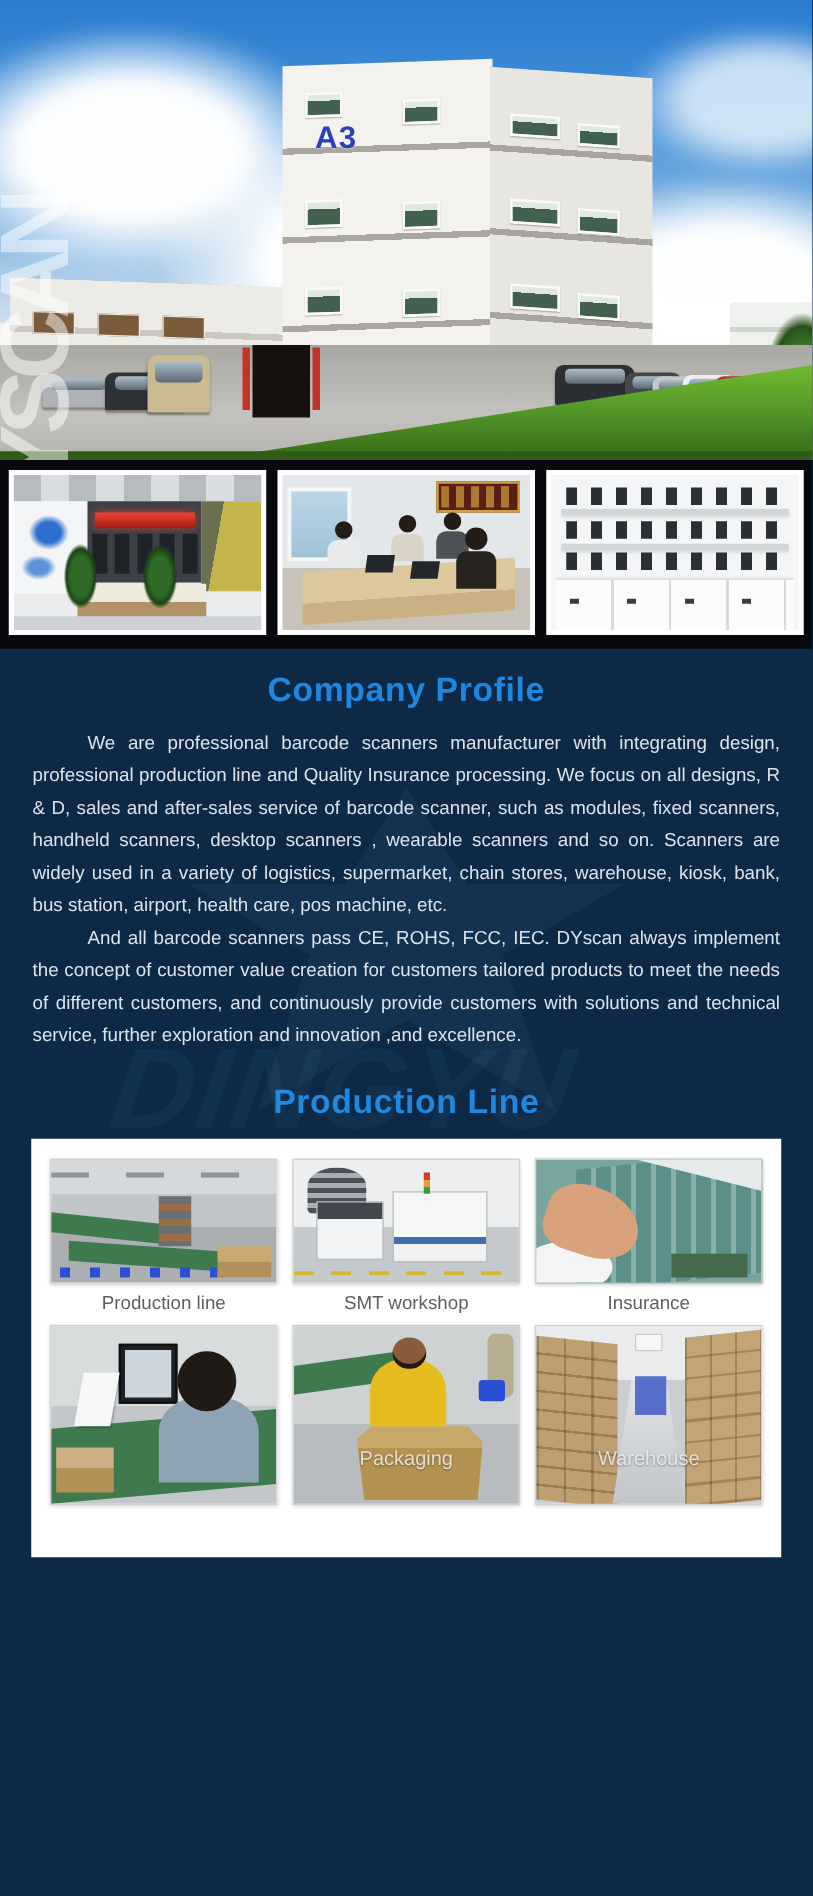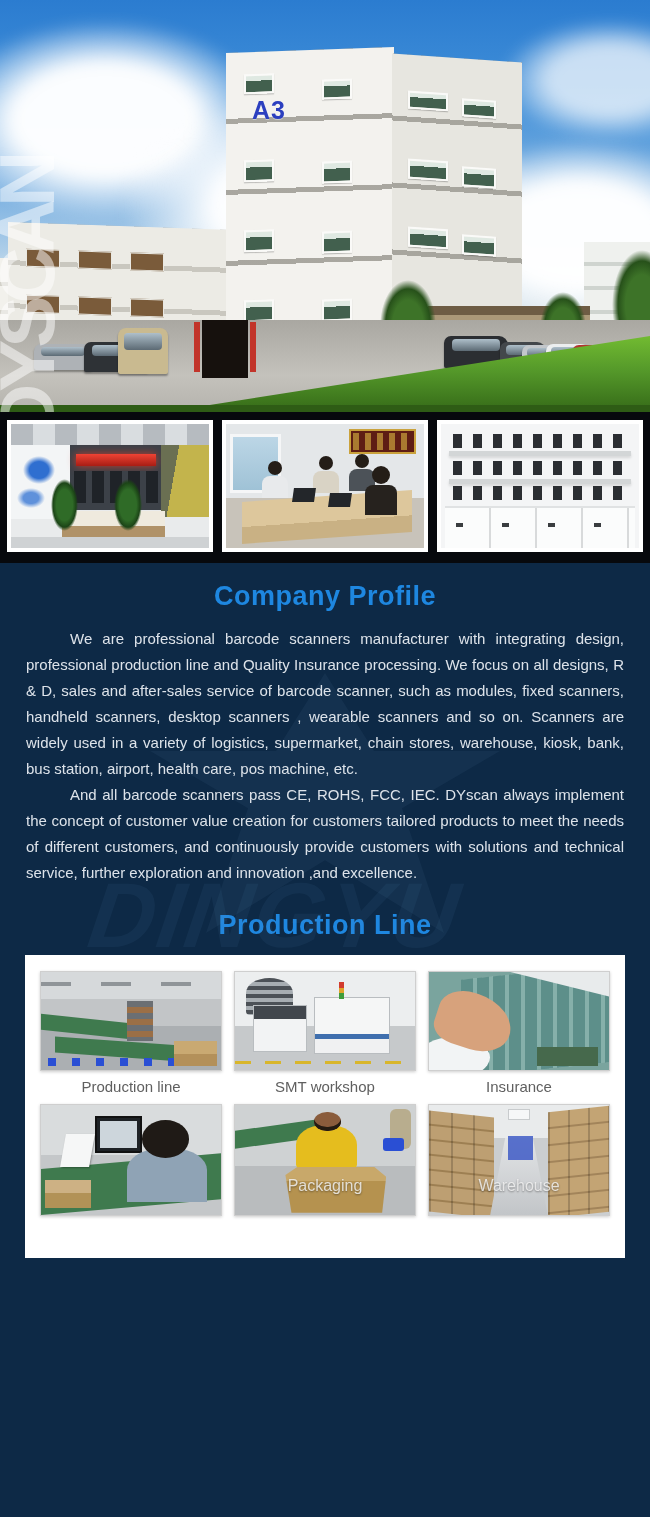--- a/index.html
+++ b/index.html
@@ -13,21 +13,21 @@
   }
   *{box-sizing:border-box;}
   html,body{margin:0;padding:0;}
   body{
     width:650px;height:1517px;overflow:hidden;
     background:var(--background-navy);
     font-family:"Liberation Sans", sans-serif;
   }
 
   
-  .hero{position:relative;width:650px;height:412px;overflow:hidden;
+  .hero{position:relative;width:650px;height:368px;overflow:hidden;
     background:linear-gradient(180deg,#2b7cd0 0%,#3f8ed8 22%,#7fb3e2 48%,#c7dcec 68%,#dde4e6 80%,#d6d8d4 100%);}
   .cloud{position:absolute;border-radius:50%;filter:blur(7px);
     background:radial-gradient(closest-side,rgba(255,255,255,.98) 0 55%,rgba(255,255,255,0) 100%);}
   .c1{left:-60px;top:20px;width:330px;height:200px;}
   .c2{left:120px;top:90px;width:420px;height:230px;}
   .c3{left:430px;top:140px;width:300px;height:190px;}
   .c4{left:-40px;top:240px;width:260px;height:150px;}
   .c5{left:500px;top:20px;width:220px;height:120px;opacity:.75;}
 
   .bld-farleft{position:absolute;left:0;top:258px;width:104px;height:120px;
@@ -140,21 +140,21 @@
   .profile-text p{margin:0;font-size:15px;line-height:26px;text-align:justify;text-indent:44px;}
   .title-production{padding:24px 0 14px;}
 
   
   .panel{width:600px;margin:0 25px;background:var(--panel-white);
     padding:16px 15px 42px 15px;}
   .pgrid{display:grid;grid-template-columns:repeat(3,1fr);column-gap:12px;row-gap:6px;}
   .pfig{display:flex;flex-direction:column;}
   .pphoto{position:relative;height:100px;border:1px solid #cfcfcf;
     box-shadow:0 1px 3px rgba(0,0,0,.2);overflow:hidden;background:#dcdfe1;}
-  .row2 .pphoto{height:112px;}
+  .row2 .pphoto{height:144px;}
   .pcap{text-align:center;color:var(--caption-gray);font-size:15px;padding:7px 0 3px;}
   .overlay-cap{position:absolute;left:0;right:0;bottom:18%;text-align:center;
     color:rgba(245,245,245,.82);font-size:16px;text-shadow:0 1px 2px rgba(0,0,0,.4);}
   
   .sc-line{background:linear-gradient(180deg,#d6d9db 0 28%,#c2c5c7 28% 55%,#abafb2 55% 100%);}
   .sc-line .beam{position:absolute;left:0;top:10%;width:100%;height:4px;
     background:repeating-linear-gradient(90deg,#8f9498 0 30px,rgba(0,0,0,0) 30px 60px);}
   .sc-line .bench{position:absolute;height:16%;background:#3f7a4e;transform:skewY(6deg);}
   .sc-line .b1{left:0;top:48%;width:55%;}
   .sc-line .b2{left:8%;top:70%;width:70%;transform:skewY(4deg);}

